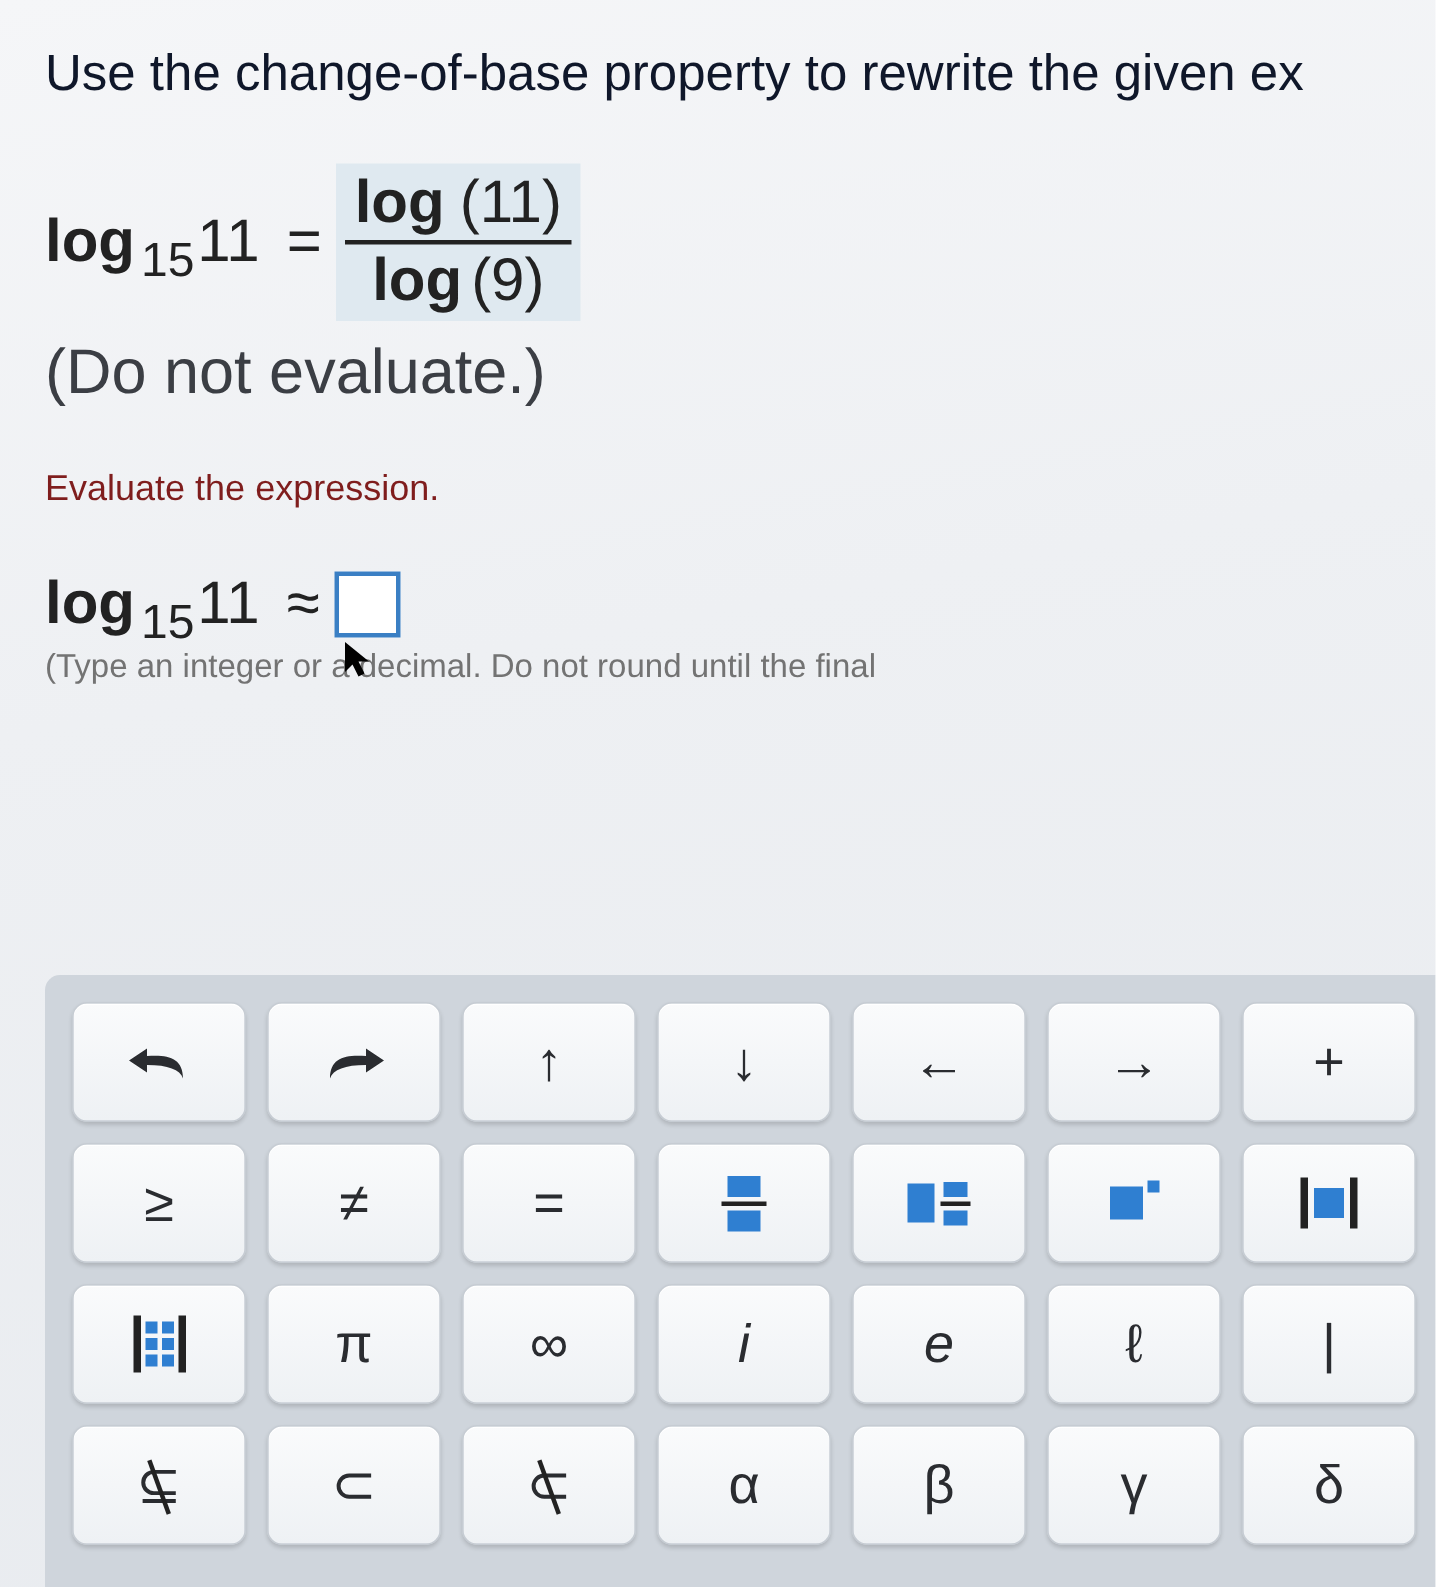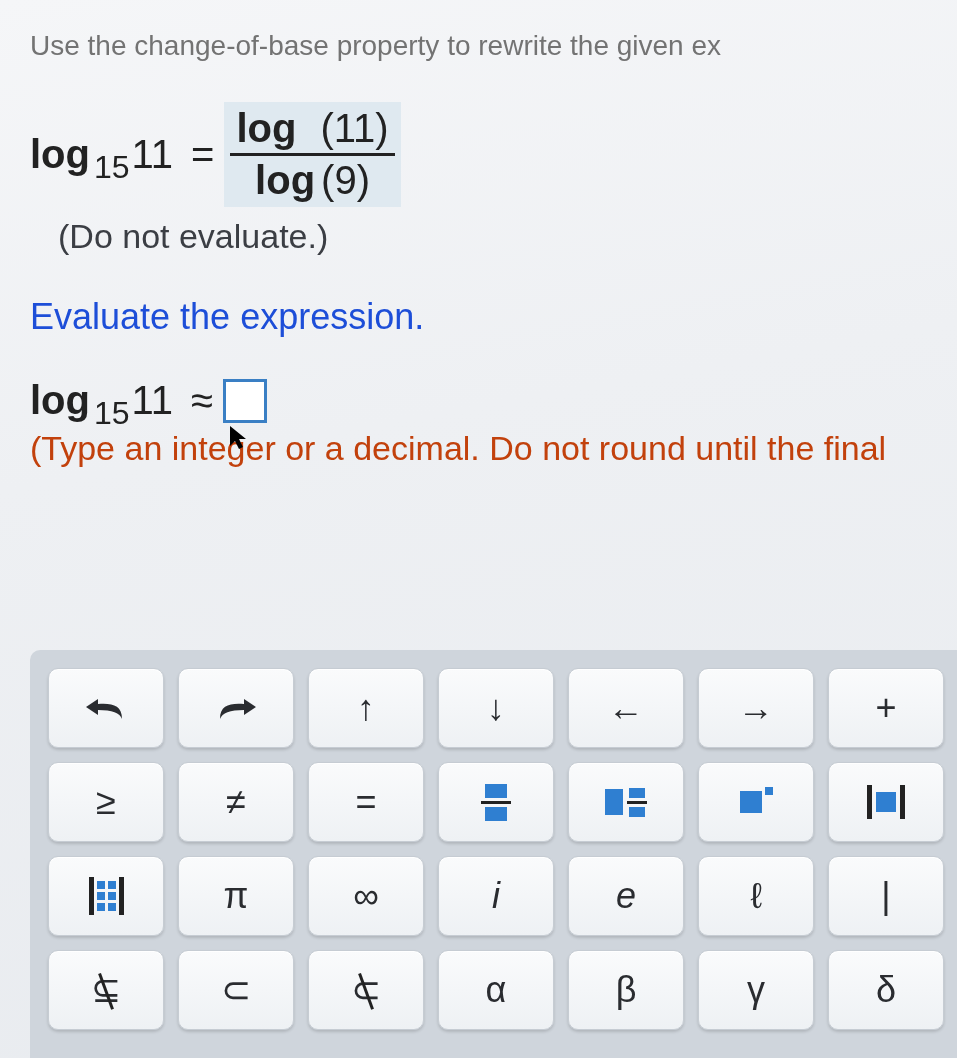--- a/index.html
+++ b/index.html
@@ -13,22 +13,22 @@
     background: linear-gradient(170deg, #f5f6f8 0%, #eef0f3 40%, #e8ebef 100%);
     font-family: Arial, Helvetica, sans-serif;
     color: #2a2c30;
     overflow: hidden;
     position: relative;
   }
   .content {
     padding: 30px 30px 0 30px;
   }
   .instruction {
-    font-size: 28px;
-    color: #737373;
+    font-size: 34px;
+    color: #0f172a;
     margin-bottom: 40px;
     white-space: nowrap;
   }
   .eq-row {
     display: flex;
     align-items: center;
     font-size: 40px;
     color: #222;
     margin-bottom: 10px;
   }
@@ -60,29 +60,28 @@
     padding: 2px 6px;
     display: flex;
     align-items: baseline;
   }
   .frac .bar {
     width: 100%;
     height: 3px;
     background: #222;
   }
   .paren-note {
-    font-size: 34px;
+    font-size: 42px;
     color: #3b3e44;
     margin-top: 10px;
     margin-bottom: 40px;
-    margin-left: 28px;
   }
   .eval-line {
-    font-size: 36px;
-    color: #1d4ed8;
+    font-size: 24px;
+    color: #7f1d1d;
     margin-bottom: 40px;
   }
   .approx-row {
     display: flex;
     align-items: center;
     font-size: 40px;
     color: #222;
     margin-bottom: 6px;
   }
   .approx-sign {
@@ -102,22 +101,22 @@
     bottom: -10px;
     width: 0;
     height: 0;
   }
   .cursor-arrow svg {
     position: absolute;
     left: -4px;
     top: -6px;
   }
   .hint-line {
-    font-size: 34px;
-    color: #c2410c;
+    font-size: 22px;
+    color: #737373;
     white-space: nowrap;
     margin-bottom: 10px;
   }
 
   
   .keypad {
     position: absolute;
     left: 30px;
     right: 0;
     bottom: 0;
@@ -251,21 +250,21 @@
   <div class="eq-row">
     <span class="log-lhs">
       <span class="log-bold">log</span>
       <span class="sub">15</span>
       <span>11</span>
     </span>
     <span class="eqsign">=</span>
     <span class="frac">
       <span class="num">
         <span class="log-bold">log</span>
-        <span style="margin-left:24px">(11)</span>
+        <span style="margin-left:10px">(11)</span>
       </span>
       <span class="bar"></span>
       <span class="den">
         <span class="log-bold">log</span>
         <span style="margin-left:6px">(9)</span>
       </span>
     </span>
   </div>
 
   <div class="paren-note">(Do not evaluate.)</div>

